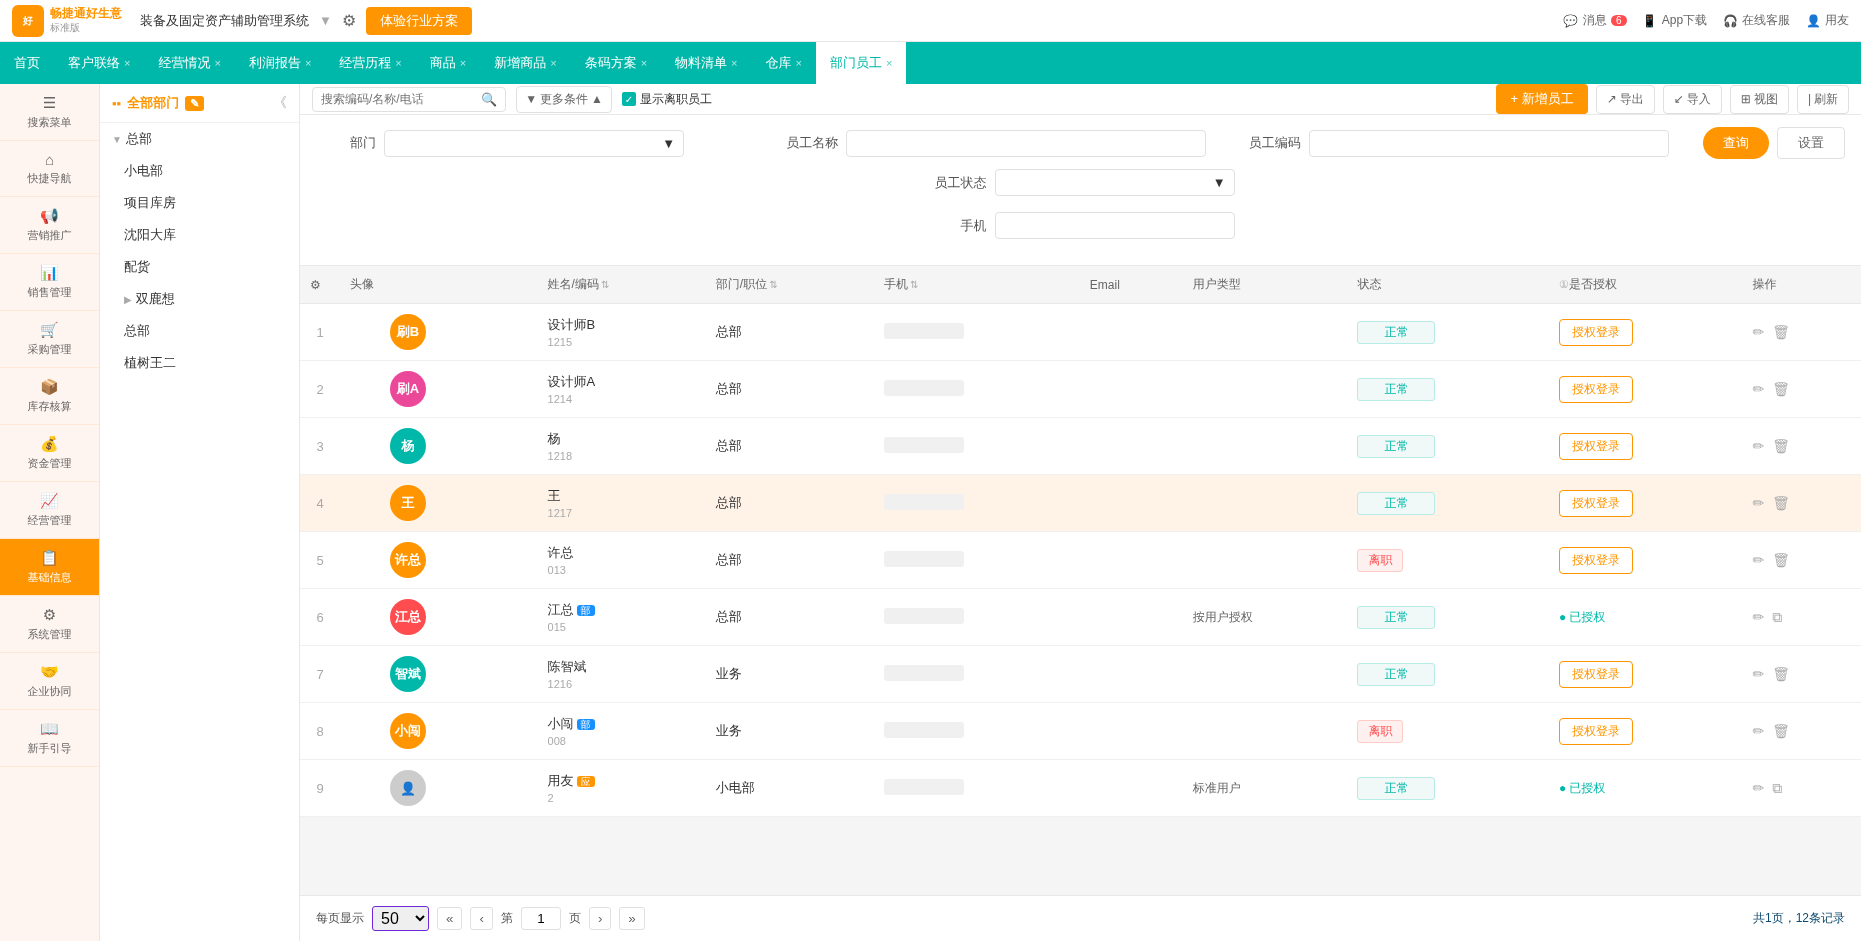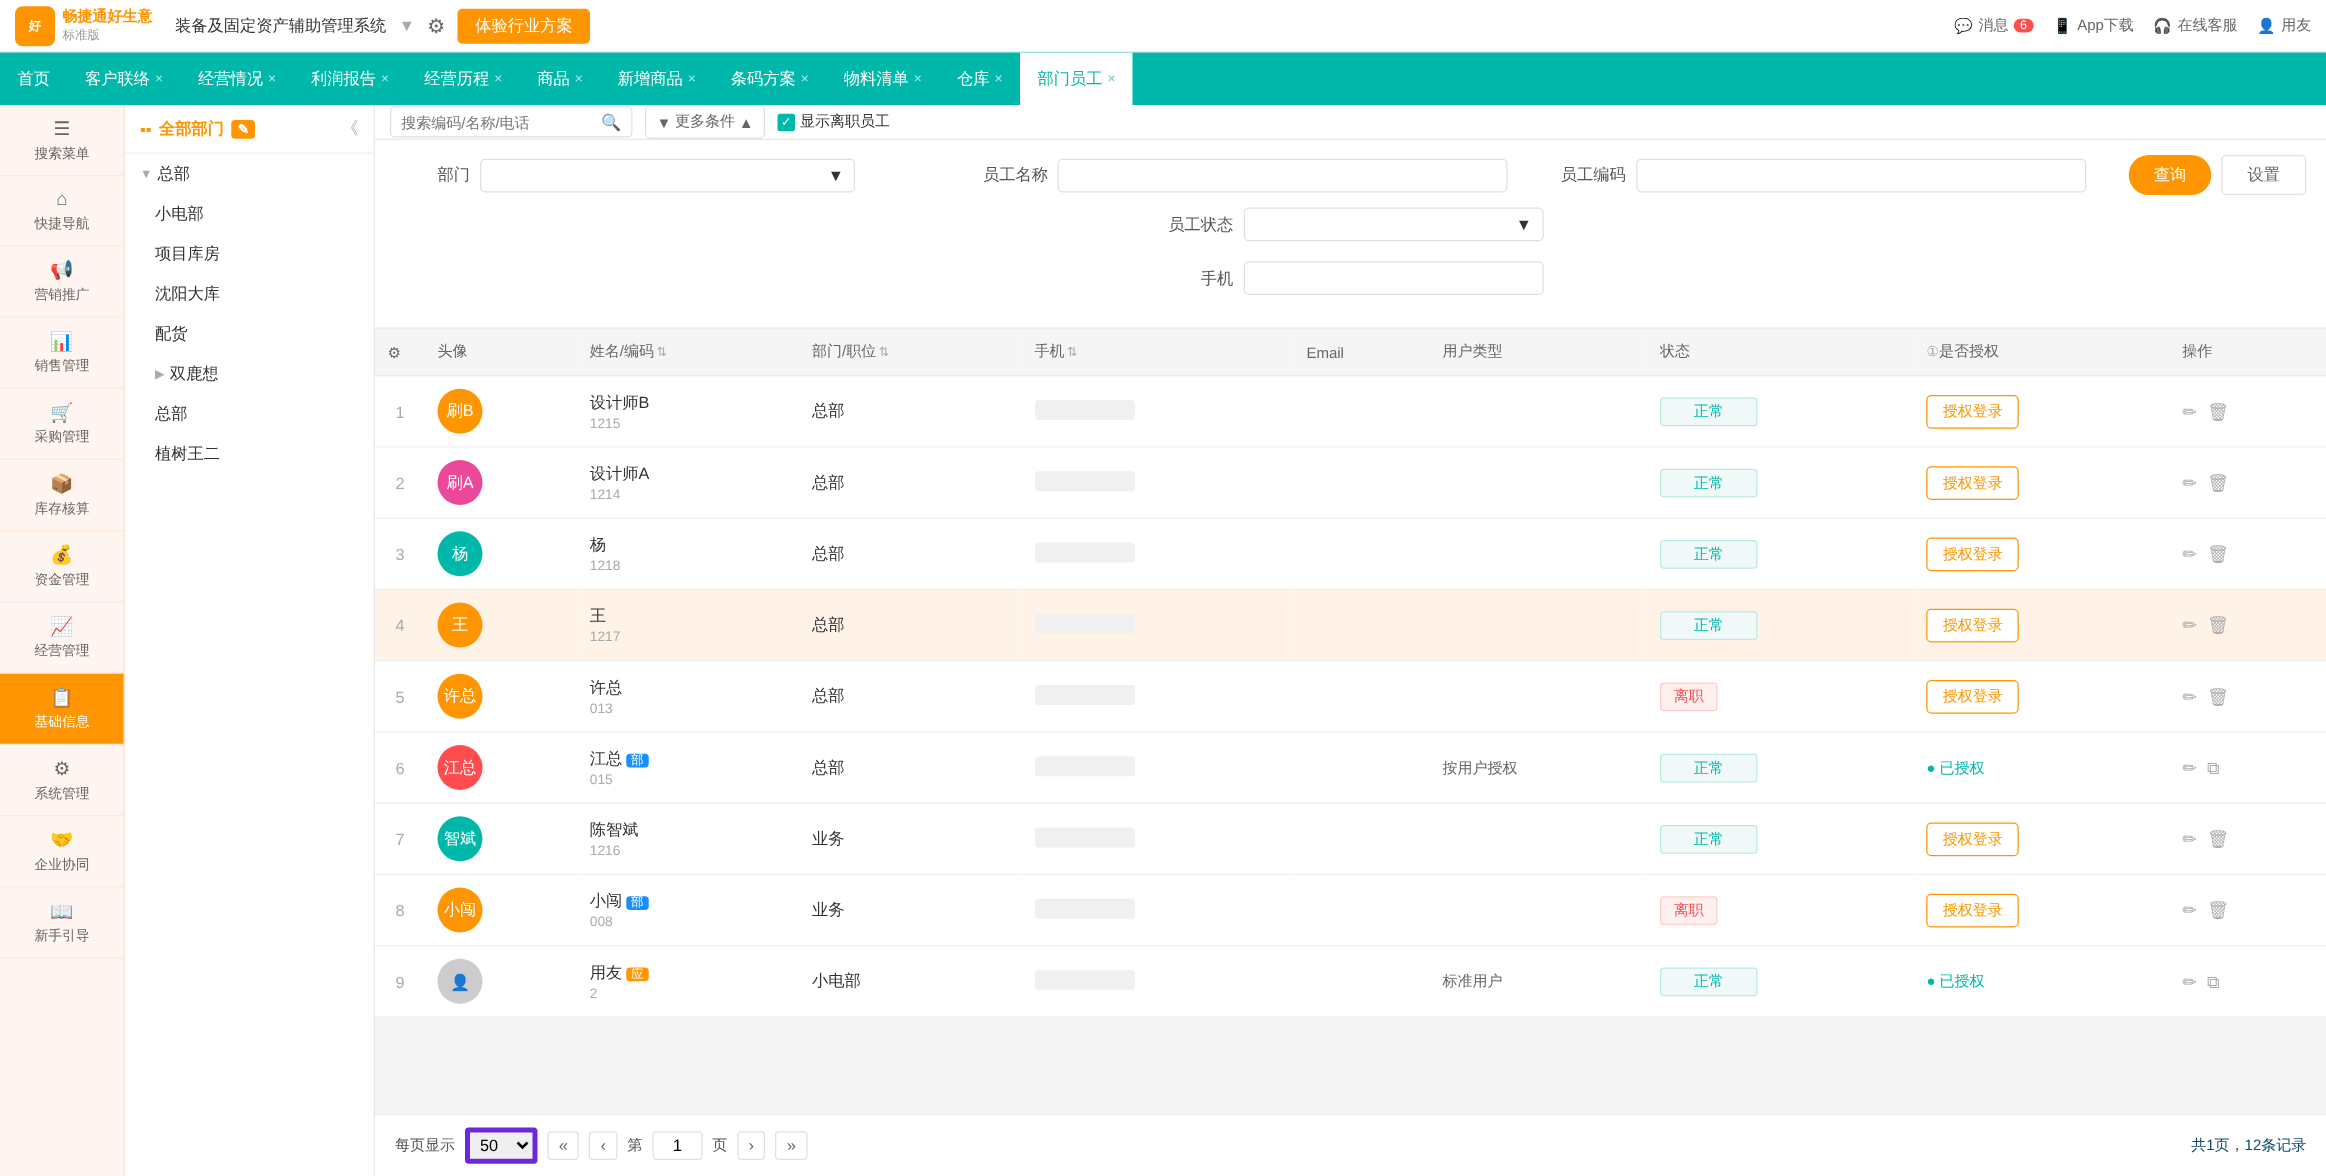--- a/index.html
+++ b/index.html
@@ -63,21 +63,21 @@
     .btn-query { background: #ff9500; color: #fff; border: none; border-radius: 16px; padding: 6px 20px; font-size: 13px; cursor: pointer; }
     .btn-set { background: #fff; color: #666; border: 1px solid #e0e0e0; border-radius: 4px; padding: 6px 20px; font-size: 13px; cursor: pointer; }
 
     
     .table-wrap { flex: 1; overflow: auto; }
     table { width: 100%; border-collapse: collapse; background: #fff; }
     thead th { background: #f5f5f5; padding: 10px 10px; font-size: 12px; color: #666; font-weight: normal; border-bottom: 1px solid #e8e8e8; text-align: left; white-space: nowrap; }
     tbody tr { border-bottom: 1px solid #f0f0f0; }
     tbody tr.highlighted { background: #fff3e8; }
     tbody td { padding: 10px 10px; font-size: 13px; color: #333; vertical-align: middle; }
-    .avatar-circle { width: 36px; height: 36px; border-radius: 50%; display: flex; align-items: center; justify-content: center; color: #fff; font-size: 13px; font-weight: normal; flex-shrink: 0; }
+    .avatar-circle { width: 36px; height: 36px; border-radius: 50%; display: flex; align-items: center; justify-content: center; color: #fff; font-size: 13px; font-weight: bold; flex-shrink: 0; margin-left: 40px; }
     .avatar-gray { background: #ccc; }
     .name-code { display: flex; flex-direction: column; gap: 2px; }
     .emp-name { font-size: 13px; color: #333; font-weight: 500; }
     .emp-code { font-size: 11px; color: #aaa; }
     .status-normal { display: inline-block; padding: 2px 26px; background: #f0f9f8; color: #00b8a9; border: 1px solid #b7ebe5; border-radius: 3px; font-size: 12px; }
     .status-resigned { display: inline-block; padding: 2px 10px; background: #fff0f0; color: #ff4d4f; border: 1px solid #ffccc7; border-radius: 3px; font-size: 12px; }
     .btn-auth { background: #fff; color: #ff9500; border: 1px solid #ff9500; border-radius: 4px; padding: 4px 12px; font-size: 12px; cursor: pointer; white-space: nowrap; }
     .authorized { color: #00b8a9; font-size: 12px; display: flex; align-items: center; gap: 3px; }
     .op-icons { display: flex; gap: 8px; color: #aaa; font-size: 14px; }
     .op-icon { cursor: pointer; }
@@ -283,20 +283,39 @@
         <span>🔍</span>
       </div>
       <div class="filter-more">
         <span>▼</span>
         <span>更多条件</span>
         <span>▲</span>
       </div>
       <div class="show-resigned">
         <span class="checkbox-checked">✓</span>
         <span>显示离职员工</span>
+      </div>
+      <div class="filter-right">
+        <button class="btn-add-employee">+ 新增员工</button>
+        <button class="btn-outline">
+          <span>↗</span>
+          <span>导出</span>
+        </button>
+        <button class="btn-outline">
+          <span>↙</span>
+          <span>导入</span>
+        </button>
+        <button class="btn-outline">
+          <span>⊞</span>
+          <span>视图</span>
+        </button>
+        <button class="btn-outline">
+          <span>|</span>
+          <span>刷新</span>
+        </button>
       </div>
     </div>
 
     <div class="adv-filter">
       <div class="adv-filter-row">
         <div class="adv-field">
           <span class="adv-label">部门</span>
           <div class="adv-select" style="min-width:240px;max-width:300px;">
             <span></span>
             <span>▼</span>
@@ -590,21 +609,21 @@
                   <span class="op-icon">⧉</span>
                 </div>
               </td>
           </tr>
         </tbody>
       </table>
     </div>
 
     <div class="pagination">
       <span>每页显示</span>
-      <select style="border:4px solid #6d28d9;border-radius:3px;padding:2px 4px;font-size:13px;">
+      <select style="border:1px solid #6d28d9;border-radius:3px;padding:2px 4px;font-size:16px;">
         <option>50</option>
         <option>100</option>
         <option>200</option>
       </select>
       <button class="page-btn">«</button>
       <button class="page-btn">‹</button>
       <span>第</span>
       <input class="page-input" type="text" value="1" style="">
       <span>页</span>
       <button class="page-btn">›</button>

